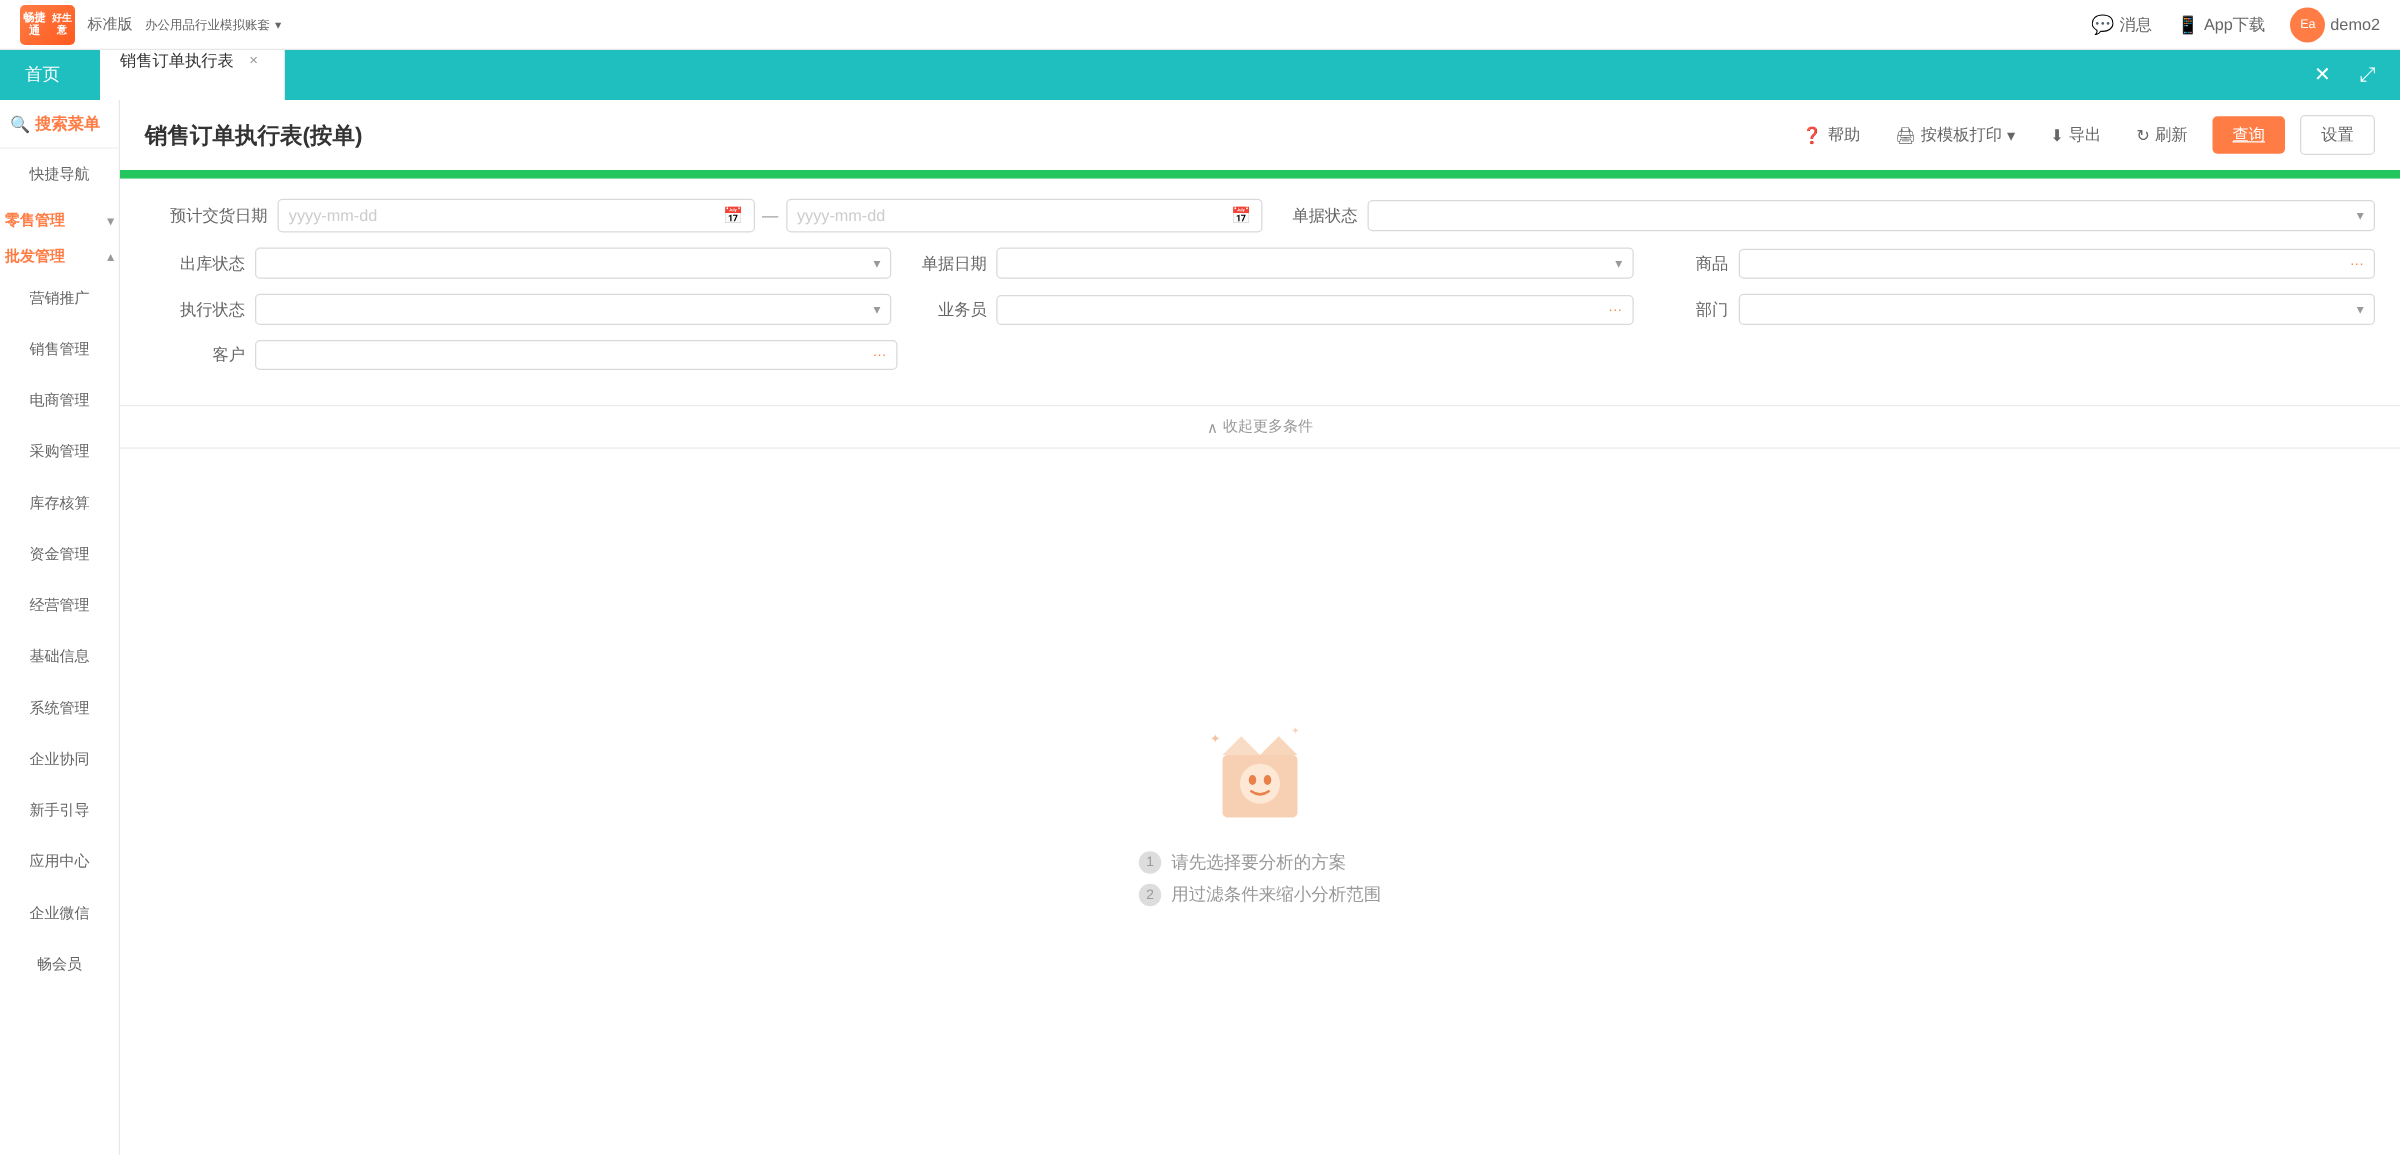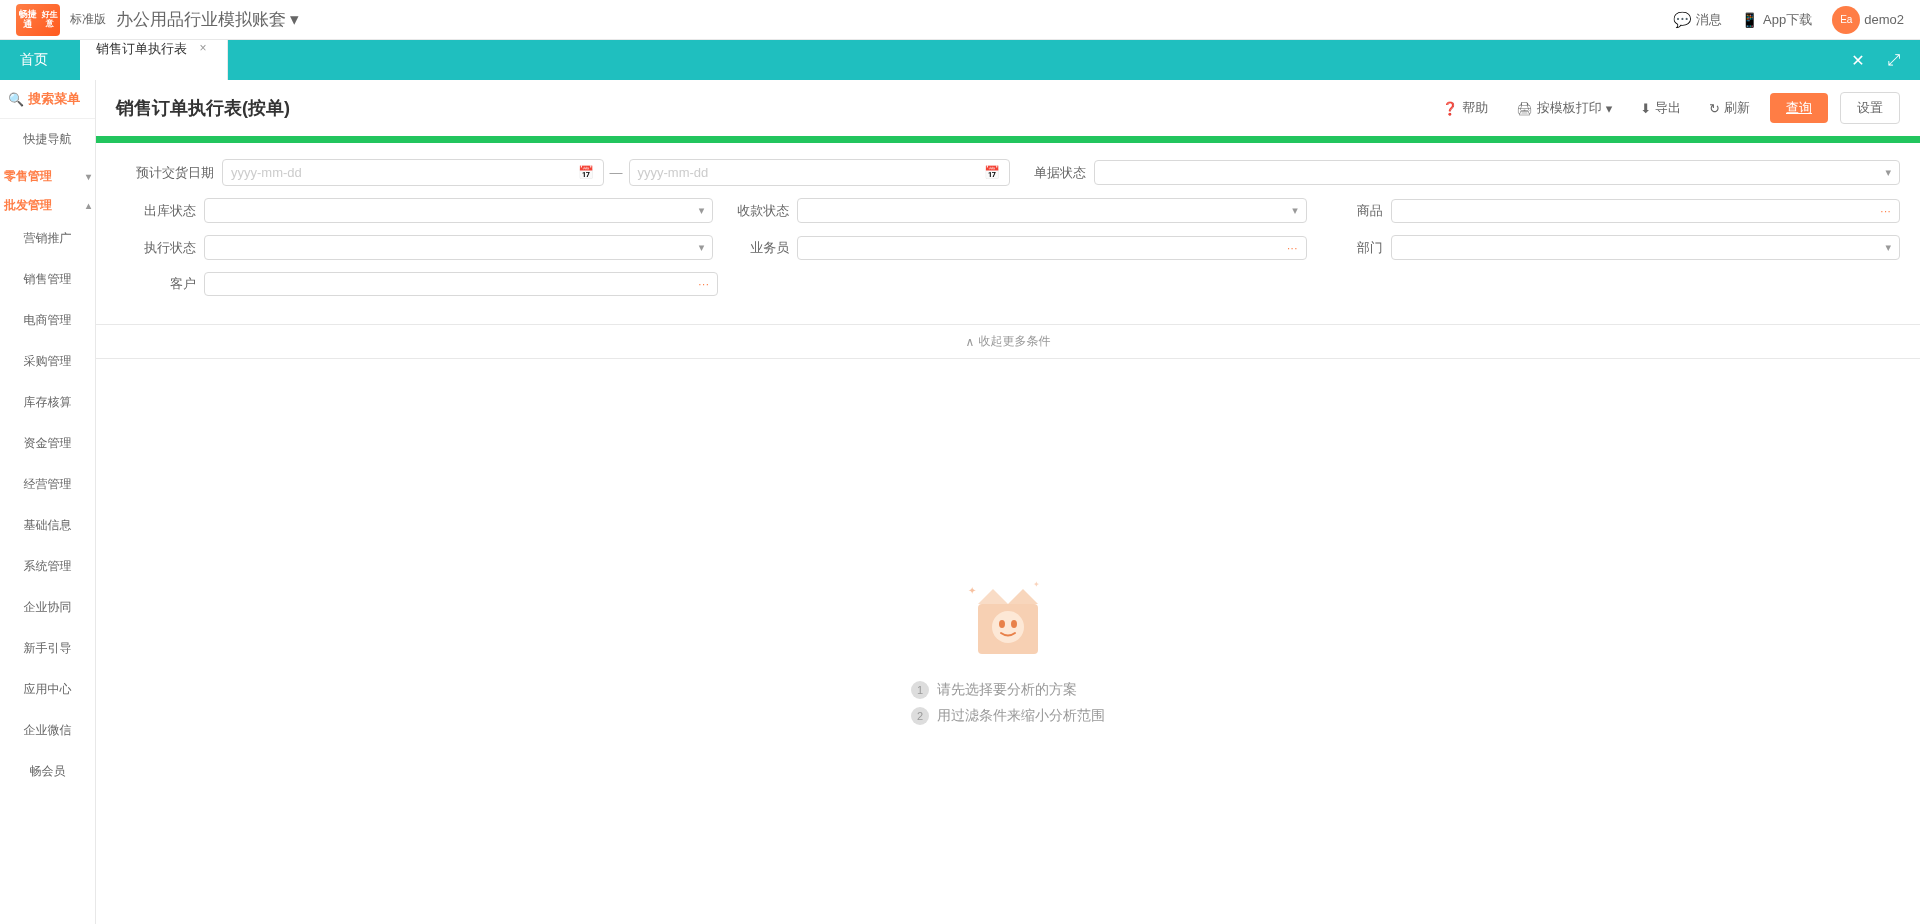--- a/index.html
+++ b/index.html
@@ -38,21 +38,21 @@
     .app-title {
       font-size: 12px;
       color: #666;
     }
     .breadcrumb-selector {
       display: flex;
       align-items: center;
       gap: 4px;
       cursor: pointer;
       color: #666;
-      font-size: 17px;
+      font-size: 10px;
     }
     .top-bar-right {
       display: flex;
       align-items: center;
       gap: 20px;
       color: #666;
       font-size: 13px;
     }
     .top-bar-right-item {
       display: flex;
@@ -649,21 +649,21 @@
 
         <div class="filter-row">
           <div class="filter-field">
             <span class="filter-label">出库状态</span>
             <div class="filter-input">
               <span></span>
               <span class="filter-chevron">▾</span>
             </div>
           </div>
           <div class="filter-field">
-            <span class="filter-label">收款状态</span>
+            <span class="filter-label">单据日期</span>
             <div class="filter-input">
               <span></span>
               <span class="filter-chevron">▾</span>
             </div>
           </div>
           <div class="filter-field">
             <span class="filter-label">商品</span>
             <div class="filter-input">
               <span></span>
               <span class="filter-more">···</span>

